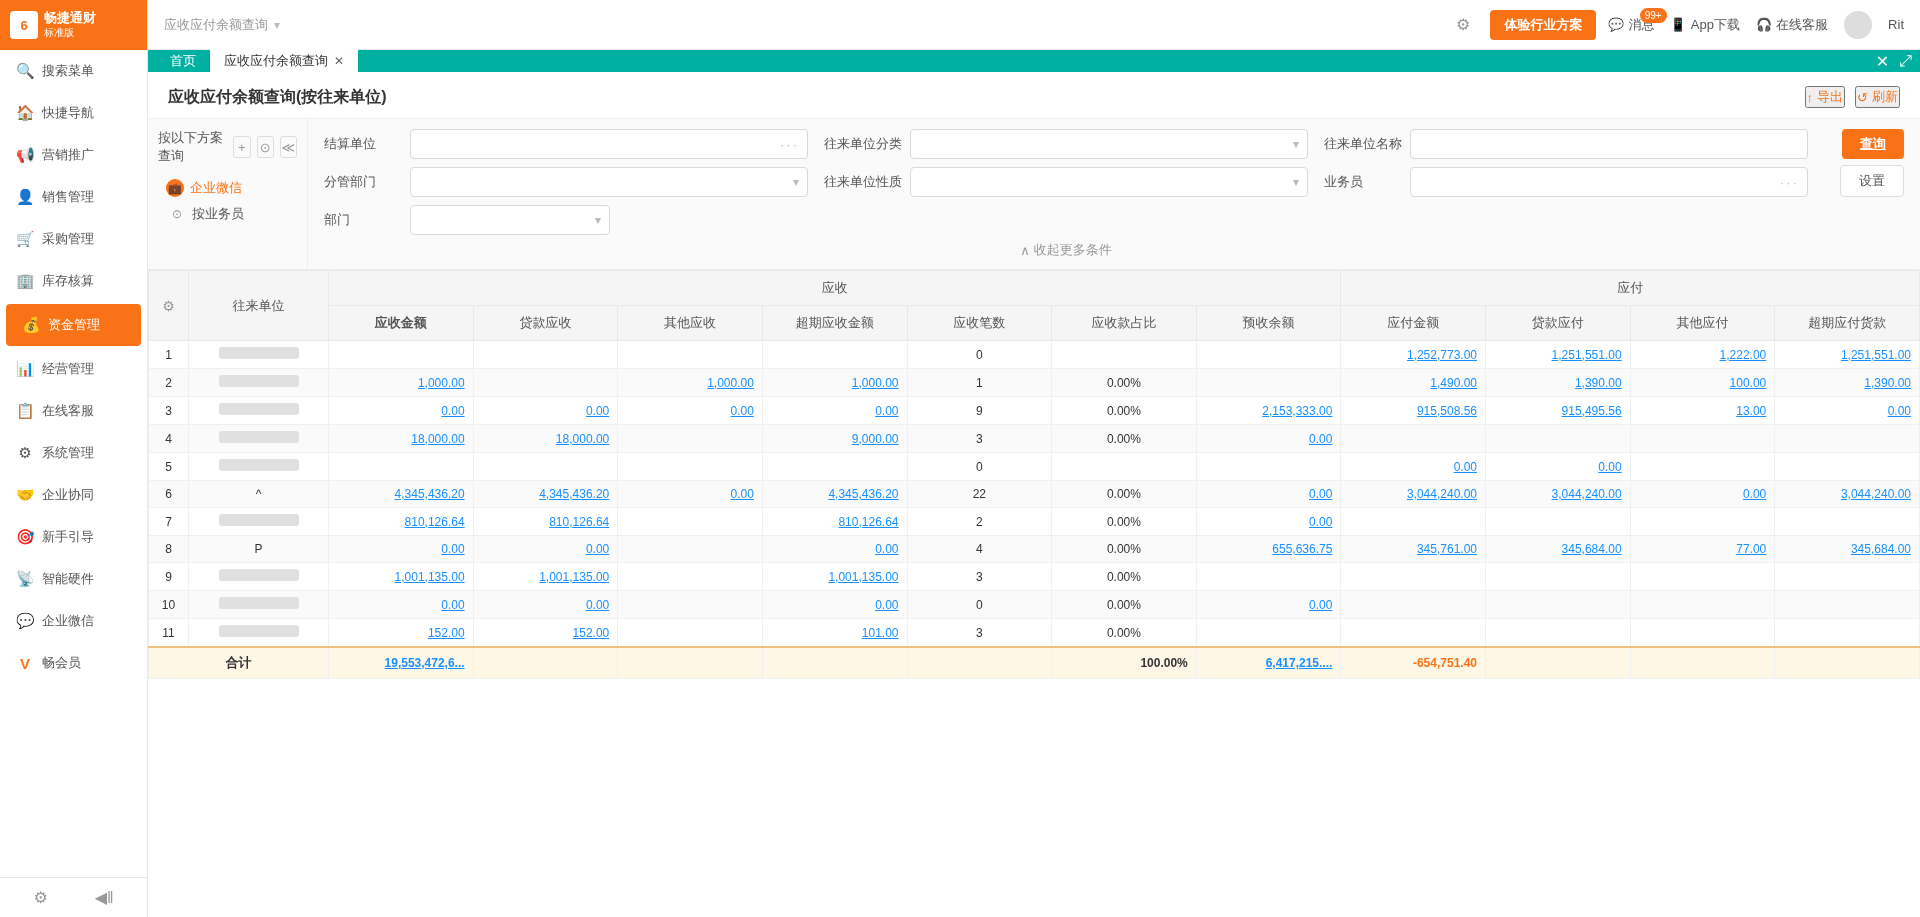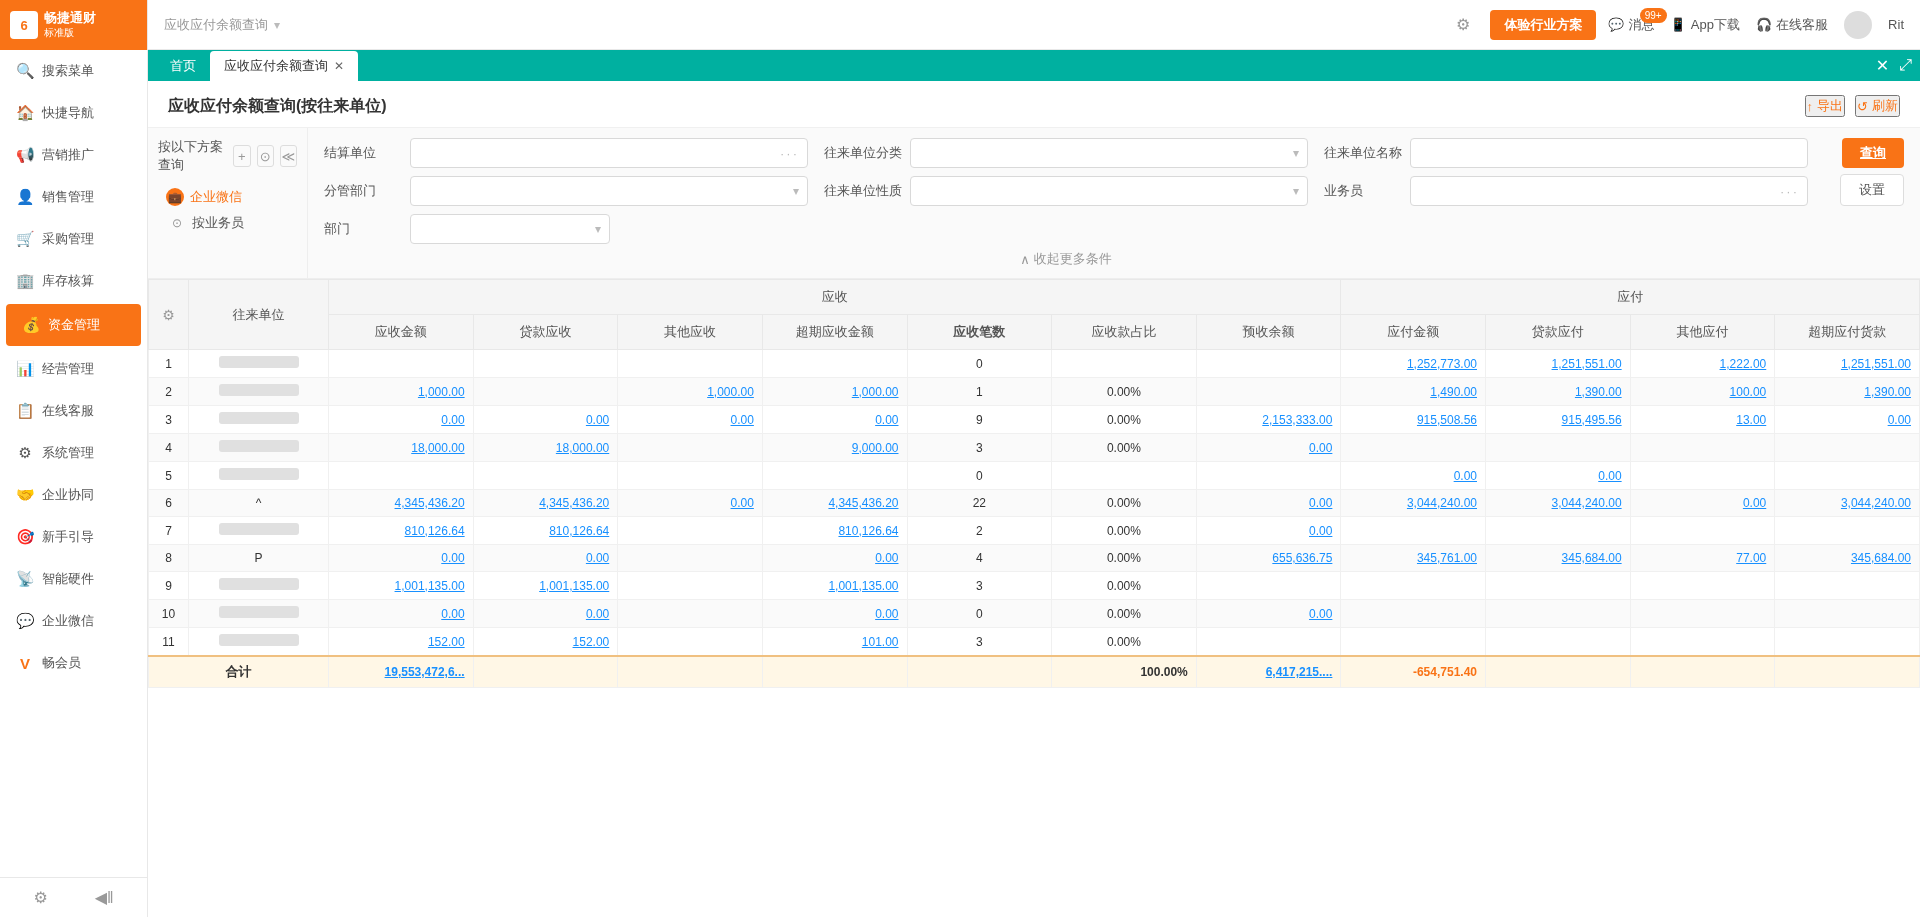--- a/index.html
+++ b/index.html
@@ -29,21 +29,21 @@
     .breadcrumb-chevron { color: #bbb; font-size: 12px; }
     .top-header-gear { color: #999; cursor: pointer; font-size: 16px; margin-right: 8px; }
     .top-header-btn { background: #f97316; color: #fff; border: none; border-radius: 4px; padding: 6px 14px; cursor: pointer; font-size: 13px; font-weight: bold; }
     .top-header-right { display: flex; align-items: center; gap: 16px; margin-left: auto; }
     .top-header-msg { display: flex; align-items: center; gap: 4px; cursor: pointer; color: #555; position: relative; }
     .badge { background: #f97316; color: #fff; border-radius: 10px; font-size: 10px; padding: 2px 5px; position: absolute; top: -8px; right: -12px; }
     .top-header-avatar { width: 28px; height: 28px; background: #ddd; border-radius: 50%; }
     .user-name { color: #555; font-size: 13px; }
 
     
-    .tab-bar { background: #00b0a0; display: flex; align-items: center; height: 31px; padding: 0 8px; }
+    .tab-bar { background: #00b0a0; display: flex; align-items: center; height: 22px; padding: 0 8px; }
     .tab-item { display: flex; align-items: center; gap: 6px; padding: 6px 14px; cursor: pointer; color: #fff; border-radius: 4px 4px 0 0; font-size: 13px; }
     .tab-item.home { color: #fff; }
     .tab-item.active { background: #fff; color: #333; }
     .tab-close { cursor: pointer; font-size: 12px; color: #666; }
     .tab-bar-controls { margin-left: auto; display: flex; gap: 10px; }
     .tab-bar-btn { color: #fff; cursor: pointer; font-size: 16px; }
 
     
     .page-content { flex: 1; overflow: hidden; display: flex; flex-direction: column; background: #fff; margin: 0; }
     .page-header { display: flex; align-items: center; justify-content: space-between; padding: 14px 20px 10px; border-bottom: 1px solid #f0f0f0; }
@@ -324,25 +324,25 @@
               <span>往来单位</span>
             </th>
             <th colspan="7" class="col-group-header">
               <span>应收</span>
             </th>
             <th colspan="4" class="col-group-header">
               <span>应付</span>
             </th>
           </tr>
           <tr>
-            <th style="width:110px;"><span>应收金额</span></th>
+            <th style="width:110px;font-weight:bold;"><span>应收金额</span></th>
             <th style="width:100px;"><span>贷款应收</span></th>
             <th style="width:90px;"><span>其他应收</span></th>
             <th style="width:110px;"><span>超期应收金额</span></th>
-            <th style="width:80px;font-weight:bold;"><span>应收笔数</span></th>
+            <th style="width:80px;"><span>应收笔数</span></th>
             <th style="width:90px;"><span>应收款占比</span></th>
             <th style="width:90px;"><span>预收余额</span></th>
             <th style="width:110px;"><span>应付金额</span></th>
             <th style="width:100px;"><span>贷款应付</span></th>
             <th style="width:90px;"><span>其他应付</span></th>
             <th style="width:110px;"><span>超期应付货款</span></th>
           </tr>
         </thead>
         <tbody id="table-body">
         <tr>

